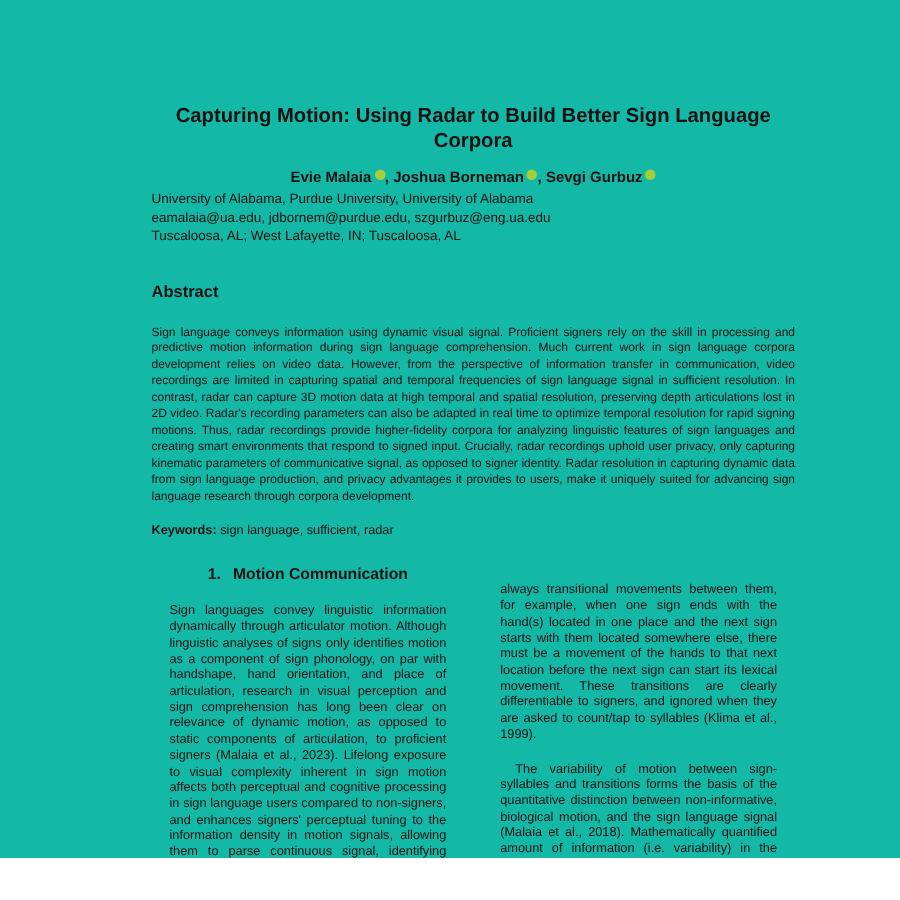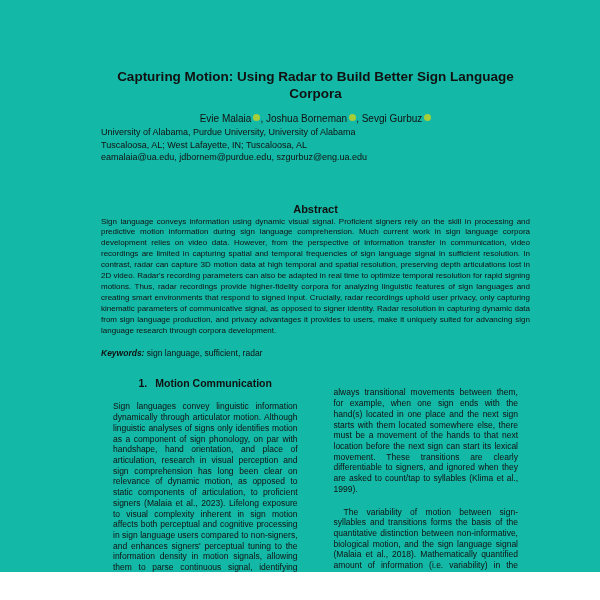--- a/index.html
+++ b/index.html
@@ -22,58 +22,56 @@
     font-size: 13.5px;
     font-weight: bold;
     text-align: center;
     line-height: 17px;
     margin: 0 10px;
   }
   .authors {
     margin-top: 11px;
     text-align: center;
     font-size: 10px;
-    font-weight: normal;
+    font-weight: bold;
     line-height: 12px;
   }
   .orcid {
     display: inline-block;
     width: 7px;
     height: 7px;
     border-radius: 50%;
     background: #a6ce39;
     margin-left: 2px;
     vertical-align: 1px;
   }
   .affil {
     text-align: left;
     font-size: 9px;
     line-height: 10.5px;
     margin-top: 2px;
   }
   .abstract-head {
-    margin-top: 40px;
-    text-align: center;
+    margin-top: 26px;
     font-size: 11px;
     font-weight: bold;
   }
   .abstract-body {
-    margin-top: 2px;
+    margin-top: 16px;
     font-size: 8px;
     line-height: 10.9px;
     text-align: justify;
   }
   .keywords {
     margin-top: 12px;
     font-size: 8.5px;
     line-height: 11px;
   }
   .keywords .kw-label {
     font-weight: bold;
-    font-style: italic;
   }
   .columns {
     display: flex;
     gap: 12px;
     margin-top: 16px;
   }
   .col {
     flex: 1 1 0;
     min-width: 0;
   }
@@ -100,22 +98,22 @@
 
 <div id="page">
 
   <div class="title">Capturing Motion: Using Radar to Build Better Sign Language Corpora</div>
 
   <div class="authors">
     <span>Evie Malaia</span><span class="orcid"></span><span>, </span><span>Joshua Borneman</span><span class="orcid"></span><span>, </span><span>Sevgi Gurbuz</span><span class="orcid"></span>
   </div>
 
   <div class="affil">University of Alabama, Purdue University, University of Alabama</div>
+  <div class="affil">eamalaia@ua.edu, jdbornem@purdue.edu, szgurbuz@eng.ua.edu</div>
   <div class="affil">Tuscaloosa, AL; West Lafayette, IN; Tuscaloosa, AL</div>
-  <div class="affil">eamalaia@ua.edu, jdbornem@purdue.edu, szgurbuz@eng.ua.edu</div>
 
   <div class="abstract-head">Abstract</div>
   <div class="abstract-body">Sign language conveys information using dynamic visual signal. Proficient signers rely on the skill in processing and predictive motion information during sign language comprehension. Much current work in sign language corpora development relies on video data. However, from the perspective of information transfer in communication, video recordings are limited in capturing spatial and temporal frequencies of sign language signal in sufficient resolution. In contrast, radar can capture 3D motion data at high temporal and spatial resolution, preserving depth articulations lost in 2D video. Radar's recording parameters can also be adapted in real time to optimize temporal resolution for rapid signing motions. Thus, radar recordings provide higher-fidelity corpora for analyzing linguistic features of sign languages and creating smart environments that respond to signed input. Crucially, radar recordings uphold user privacy, only capturing kinematic parameters of communicative signal, as opposed to signer identity. Radar resolution in capturing dynamic data from sign language production, and privacy advantages it provides to users, make it uniquely suited for advancing sign language research through corpora development.</div>
 
   <div class="keywords">
     <span class="kw-label">Keywords:</span><span> sign language, sufficient, radar</span>
   </div>
 
   <div class="columns">
     <div class="col">

